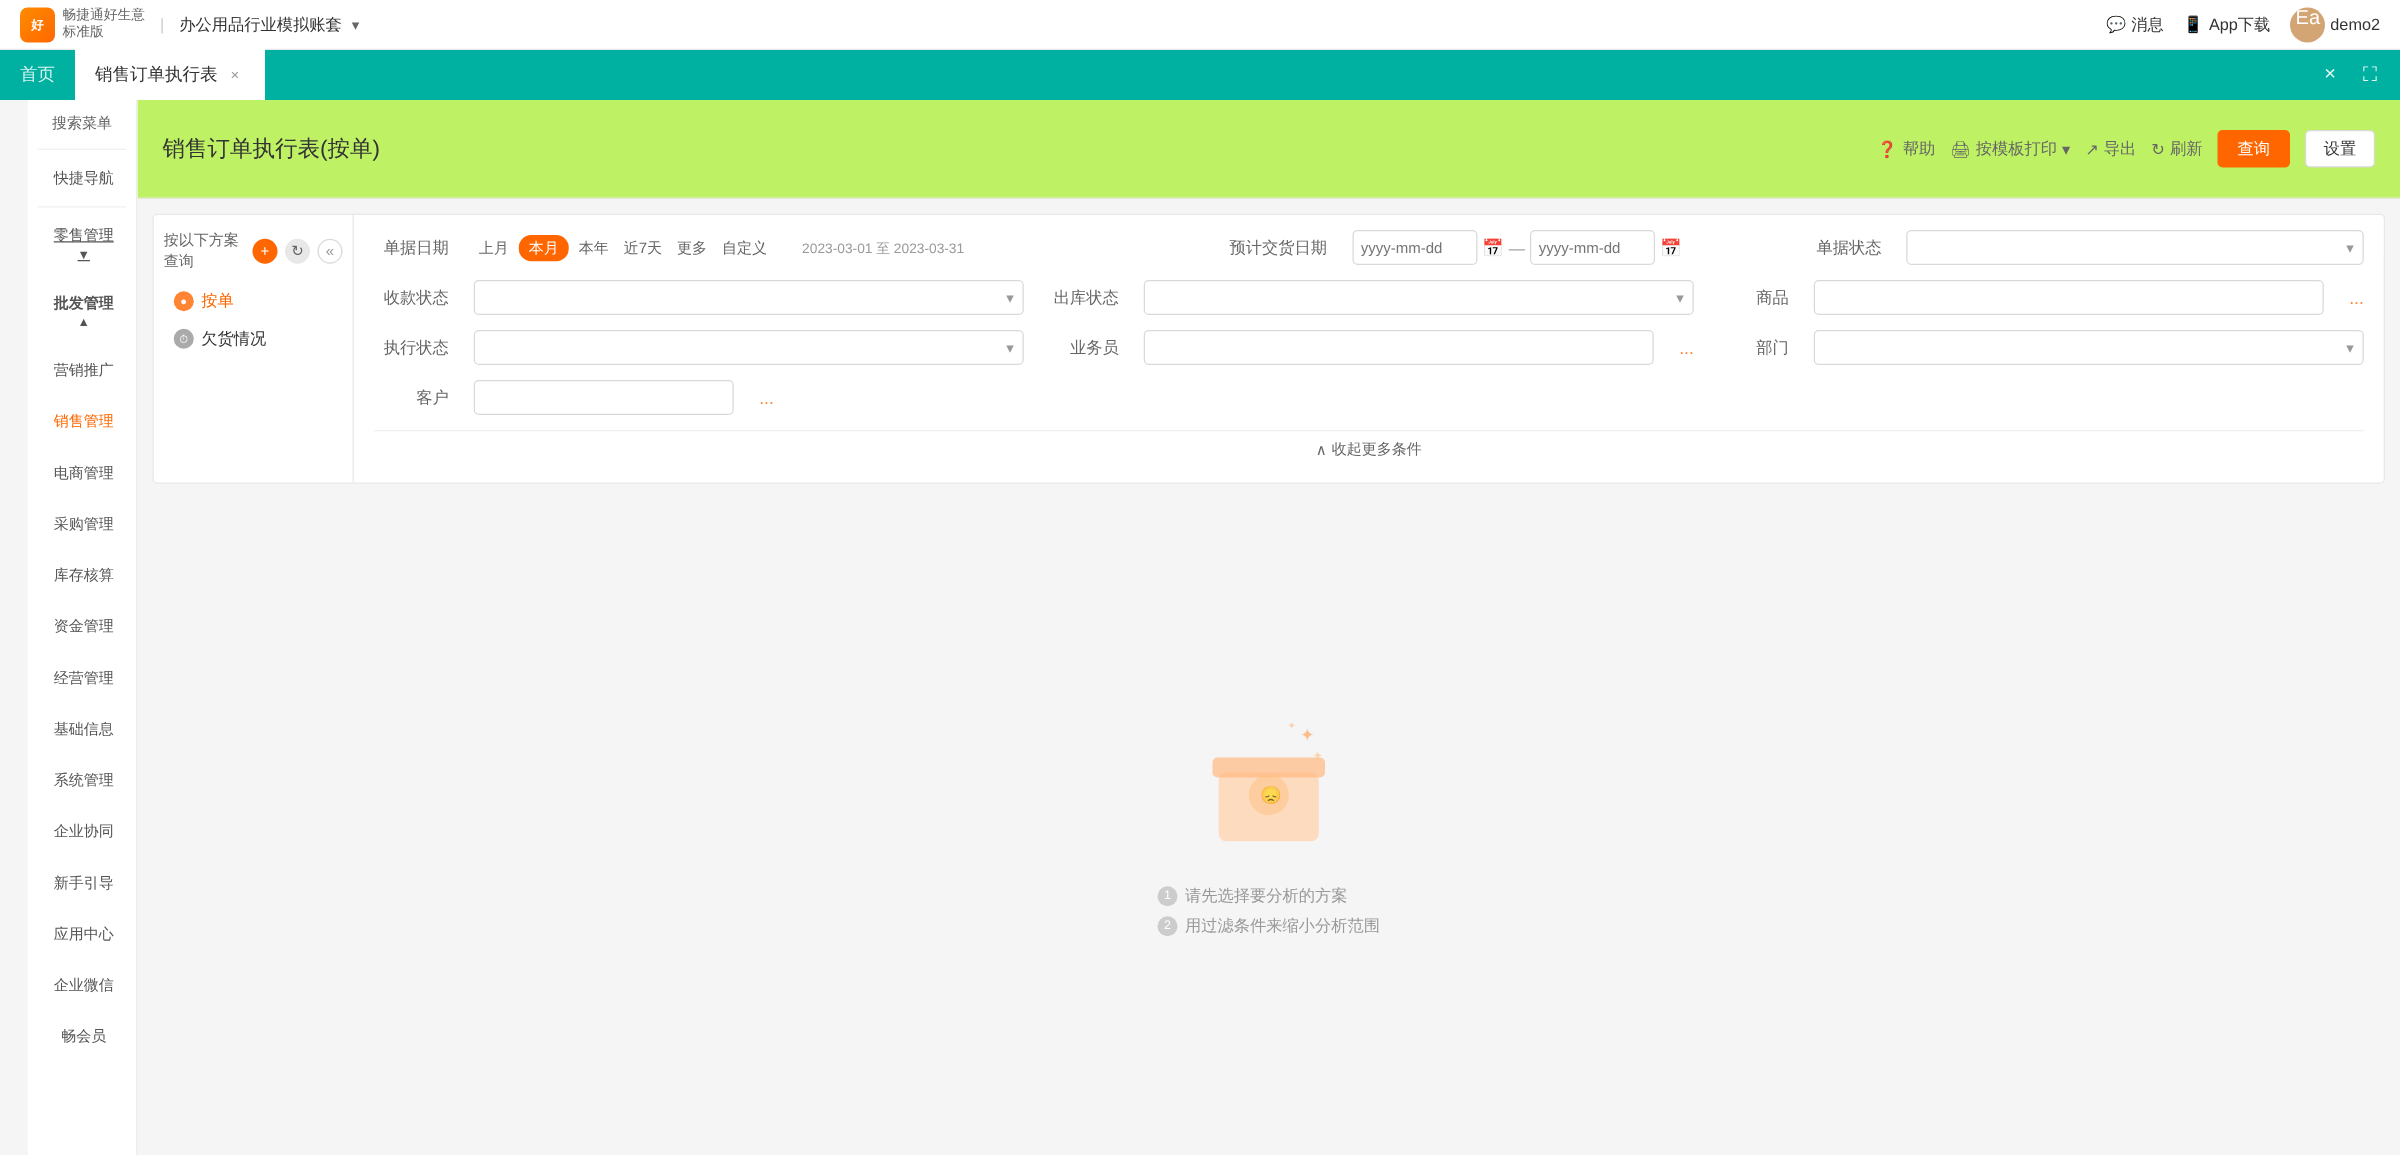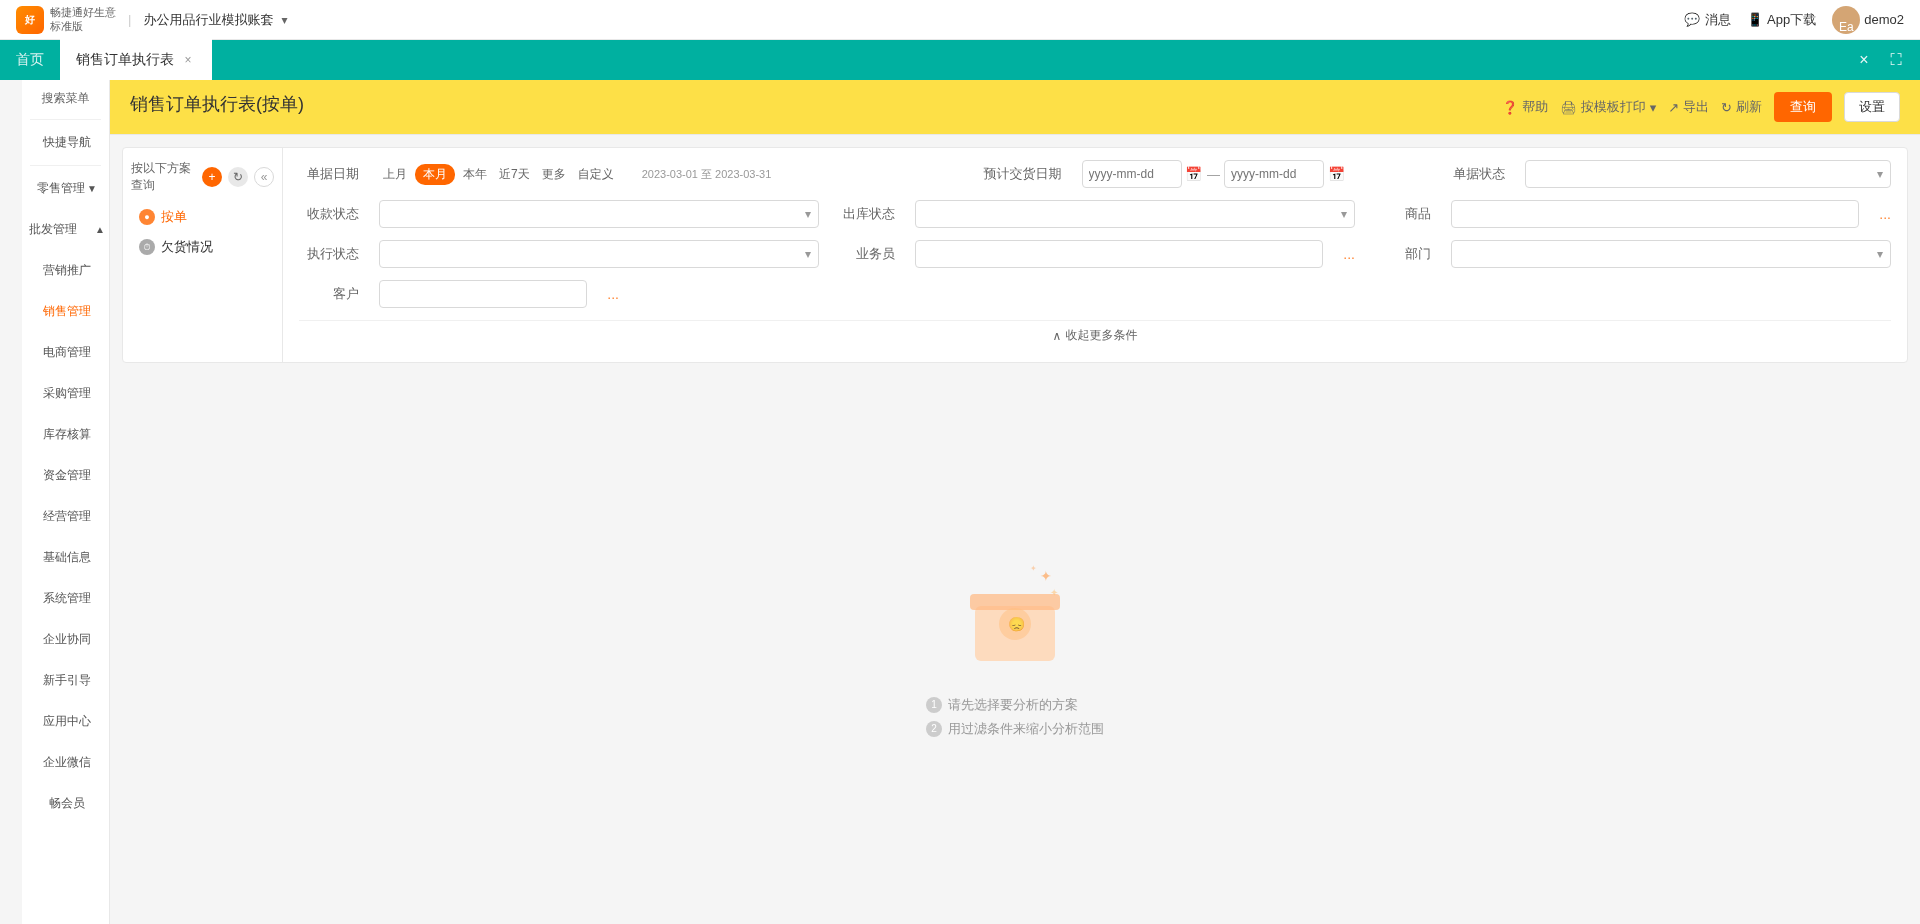--- a/index.html
+++ b/index.html
@@ -8,21 +8,21 @@
     
     .top-bar { background: #fff; height: 40px; display: flex; align-items: center; padding: 0 16px; border-bottom: 1px solid #e8e8e8; justify-content: space-between; flex-shrink: 0; }
     .top-bar-left { display: flex; align-items: center; gap: 8px; }
     .logo-area { display: flex; align-items: center; gap: 6px; }
     .logo-icon { width: 28px; height: 28px; background: linear-gradient(135deg, #ff8c00, #ff6600); border-radius: 6px; display: flex; align-items: center; justify-content: center; color: white; font-size: 10px; font-weight: bold; }
     .logo-text { font-size: 11px; color: #666; line-height: 1.2; }
     .app-title { font-size: 13px; color: #333; }
     .top-bar-dropdown { font-size: 12px; color: #666; display: flex; align-items: center; gap: 4px; cursor: pointer; }
     .top-bar-right { display: flex; align-items: center; gap: 16px; }
     .top-bar-action { display: flex; align-items: center; gap: 4px; font-size: 13px; color: #333; cursor: pointer; }
-    .avatar { width: 28px; height: 28px; border-radius: 50%; background: #d4a574; display: flex; align-items: flex-end; justify-content: center; font-size: 12px; color: white; overflow: hidden; }
+    .avatar { width: 28px; height: 28px; border-radius: 50%; background: #d4a574; display: flex; align-items: flex-start; justify-content: center; font-size: 16px; color: white; overflow: hidden; }
 
     
     .nav-tabs { background: #00b0a0; height: 40px; display: flex; align-items: center; padding: 0 0; flex-shrink: 0; }
     .nav-tab { height: 56px; padding: 0 16px; display: flex; align-items: center; cursor: pointer; color: rgba(255,255,255,0.85); font-size: 14px; gap: 6px; }
     .nav-tab.home { background: transparent; }
     .nav-tab.active { background: #fff; color: #333; border-radius: 4px 4px 0 0; }
     .nav-tab-close { width: 16px; height: 16px; display: flex; align-items: center; justify-content: center; border-radius: 50%; cursor: pointer; font-size: 12px; color: #999; }
     .nav-tab-controls { margin-left: auto; display: flex; align-items: center; gap: 8px; padding-right: 12px; }
     .nav-control-btn { color: rgba(255,255,255,0.9); cursor: pointer; font-size: 16px; width: 24px; height: 24px; display: flex; align-items: center; justify-content: center; }
 
@@ -33,21 +33,21 @@
     .sidebar { width: 88px; background: #fff; border-right: 1px solid #e8e8e8; display: flex; flex-direction: column; overflow-y: auto; flex-shrink: 0; }
     .sidebar-item { padding: 12px 4px; text-align: center; cursor: pointer; font-size: 12px; color: #555; display: flex; flex-direction: column; align-items: center; gap: 4px; border-left: 3px solid transparent; }
     .sidebar-item.active { color: #ff6600; }
     .sidebar-divider { height: 1px; background: #f0f0f0; margin: 2px 8px; }
     .sidebar-search { padding: 10px 8px; font-size: 12px; color: #666; cursor: pointer; text-align: center; }
 
     
     .content-area { flex: 1; overflow-y: auto; background: #f5f5f5; display: flex; flex-direction: column; }
 
     
-    .page-header { background: #fde047; padding: 12px 20px; border-bottom: 1px solid #e8e8e8; display: flex; justify-content: space-between; flex-shrink: 0; }
+    .page-header { background: #bef264; padding: 24px 20px; border-bottom: 1px solid #e8e8e8; display: flex; align-items: center; justify-content: space-between; flex-shrink: 0; }
     .page-title { font-size: 18px; font-weight: 500; color: #333; }
     .page-header-actions { display: flex; align-items: center; gap: 12px; }
     .header-action { display: flex; align-items: center; gap: 4px; font-size: 13px; color: #666; cursor: pointer; }
     .btn-primary { background: #ff6600; color: #fff; border: none; padding: 6px 16px; border-radius: 4px; cursor: pointer; font-size: 13px; }
     .btn-default { background: #fff; color: #333; border: 1px solid #d9d9d9; padding: 5px 14px; border-radius: 4px; cursor: pointer; font-size: 13px; }
 
     
     .filter-panel { background: #fff; margin: 12px; border-radius: 4px; border: 1px solid #e8e8e8; flex-shrink: 0; }
     .filter-inner { display: flex; }
     .filter-sidebar { width: 160px; border-right: 1px solid #e8e8e8; padding: 12px 8px; flex-shrink: 0; }
@@ -148,25 +148,25 @@
 
   <div class="sidebar">
     <div class="sidebar-search">
       <span>搜索菜单</span>
     </div>
     <div class="sidebar-divider"></div>
     <div class="sidebar-item">
       <span>快捷导航</span>
     </div>
     <div class="sidebar-divider"></div>
-    <div class="sidebar-item" style="flex-direction:row;justify-content:center;gap:2px;">
+    <div class="sidebar-item" style="flex-direction:column;justify-content:center;gap:2px;text-decoration:underline;">
       <span>零售管理</span>
       <span style="font-size:10px;">▼</span>
     </div>
-    <div class="sidebar-item" style="flex-direction:row;justify-content:space-between;gap:2px;">
+    <div class="sidebar-item" style="flex-direction:column;justify-content:flex-end;gap:2px;font-weight:bold;">
       <span>批发管理</span>
       <span style="font-size:10px;">▲</span>
     </div>
     <div class="sidebar-item">
       <span>营销推广</span>
     </div>
     <div class="sidebar-item active">
       <span>销售管理</span>
     </div>
     <div class="sidebar-item">

